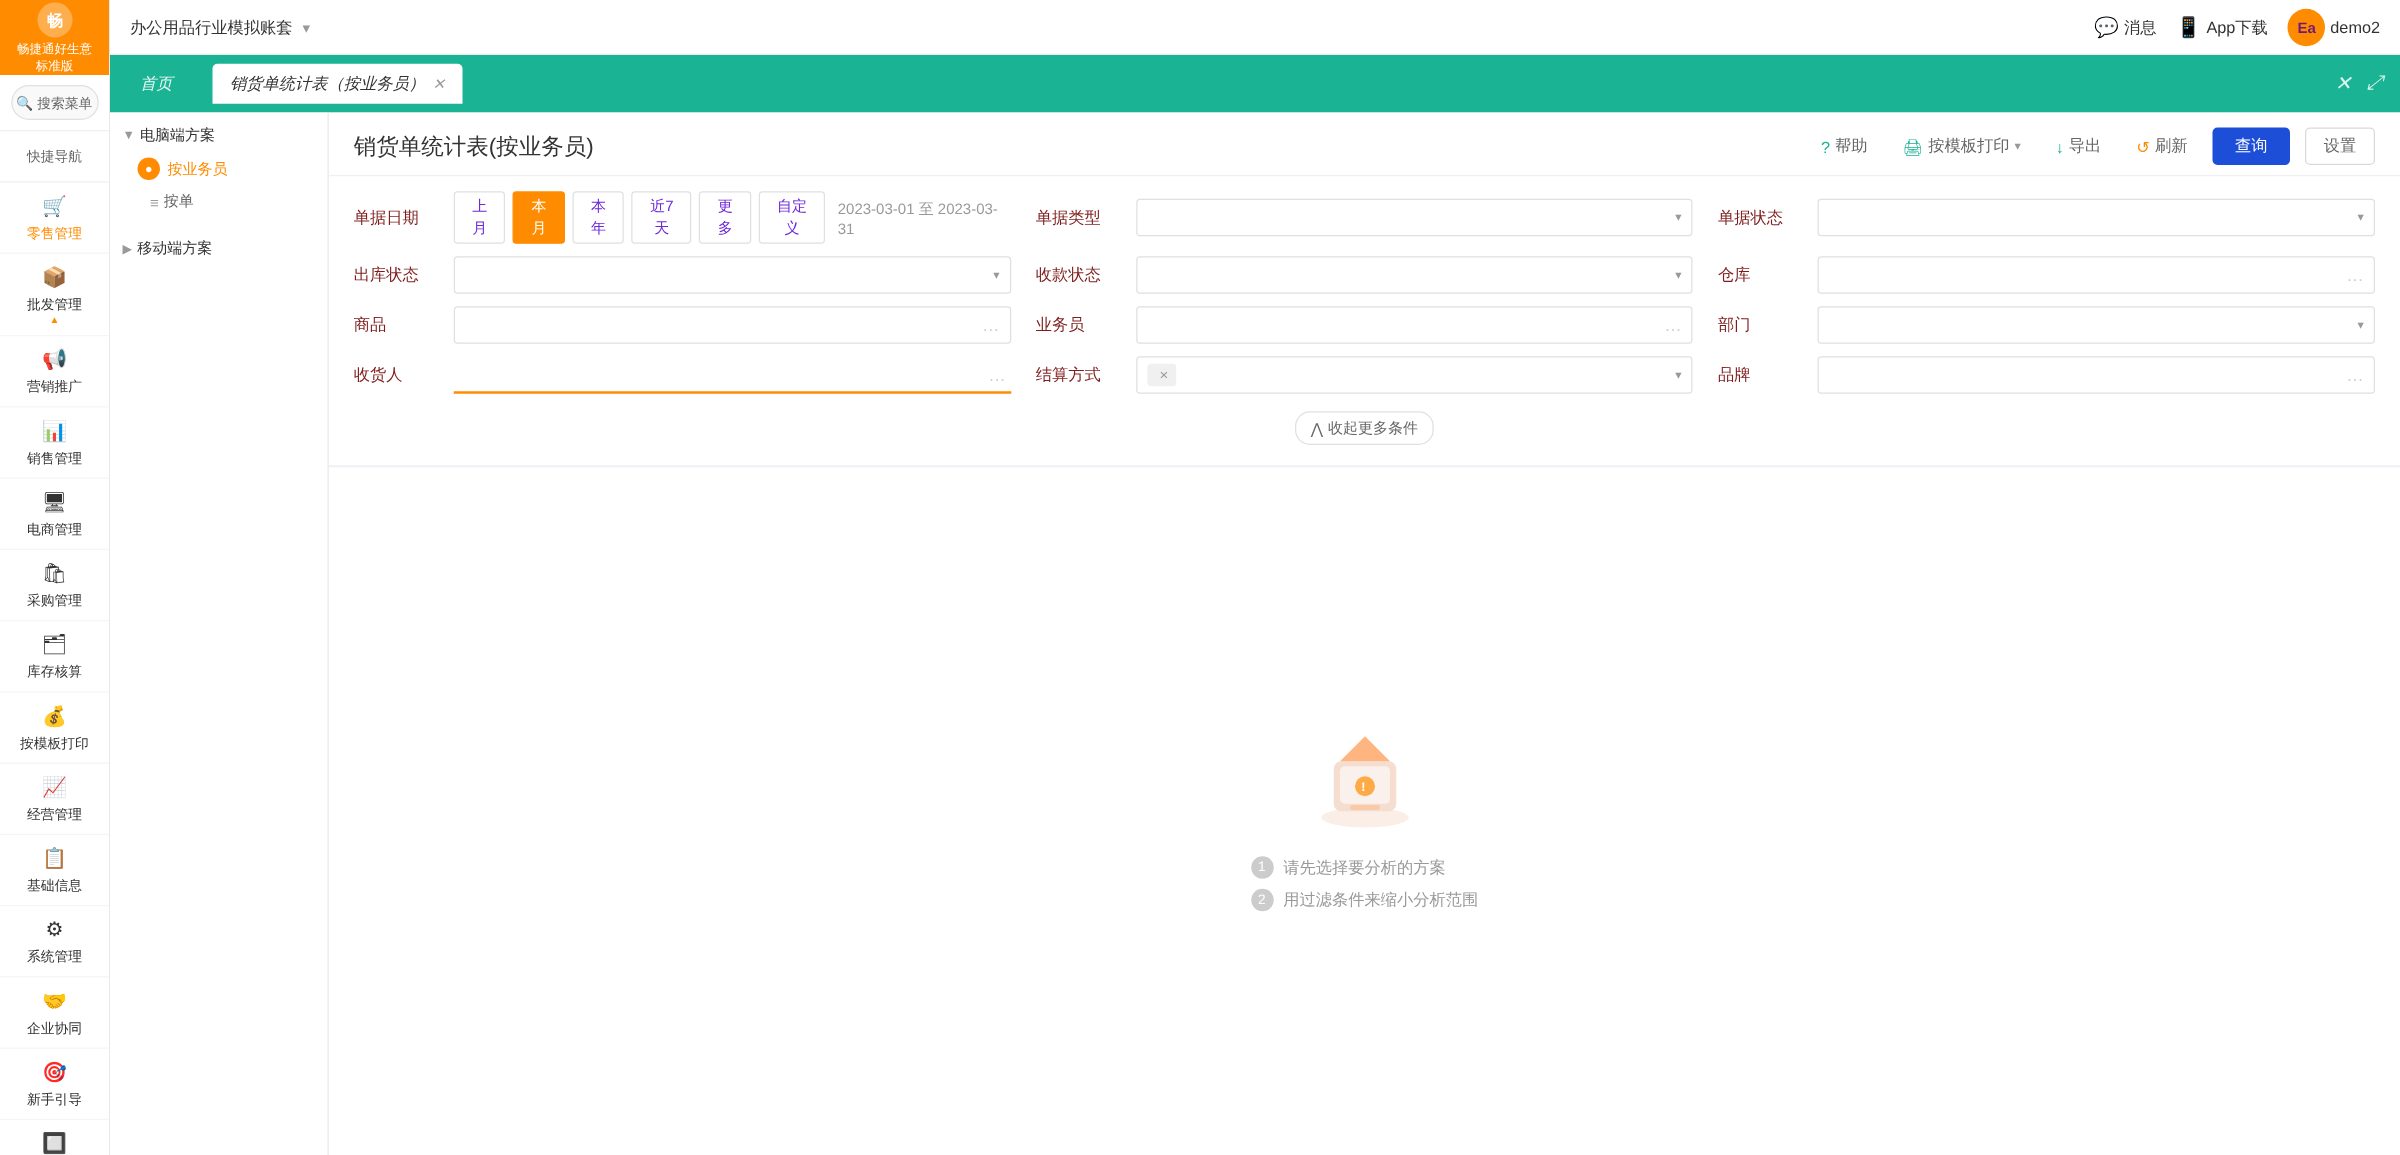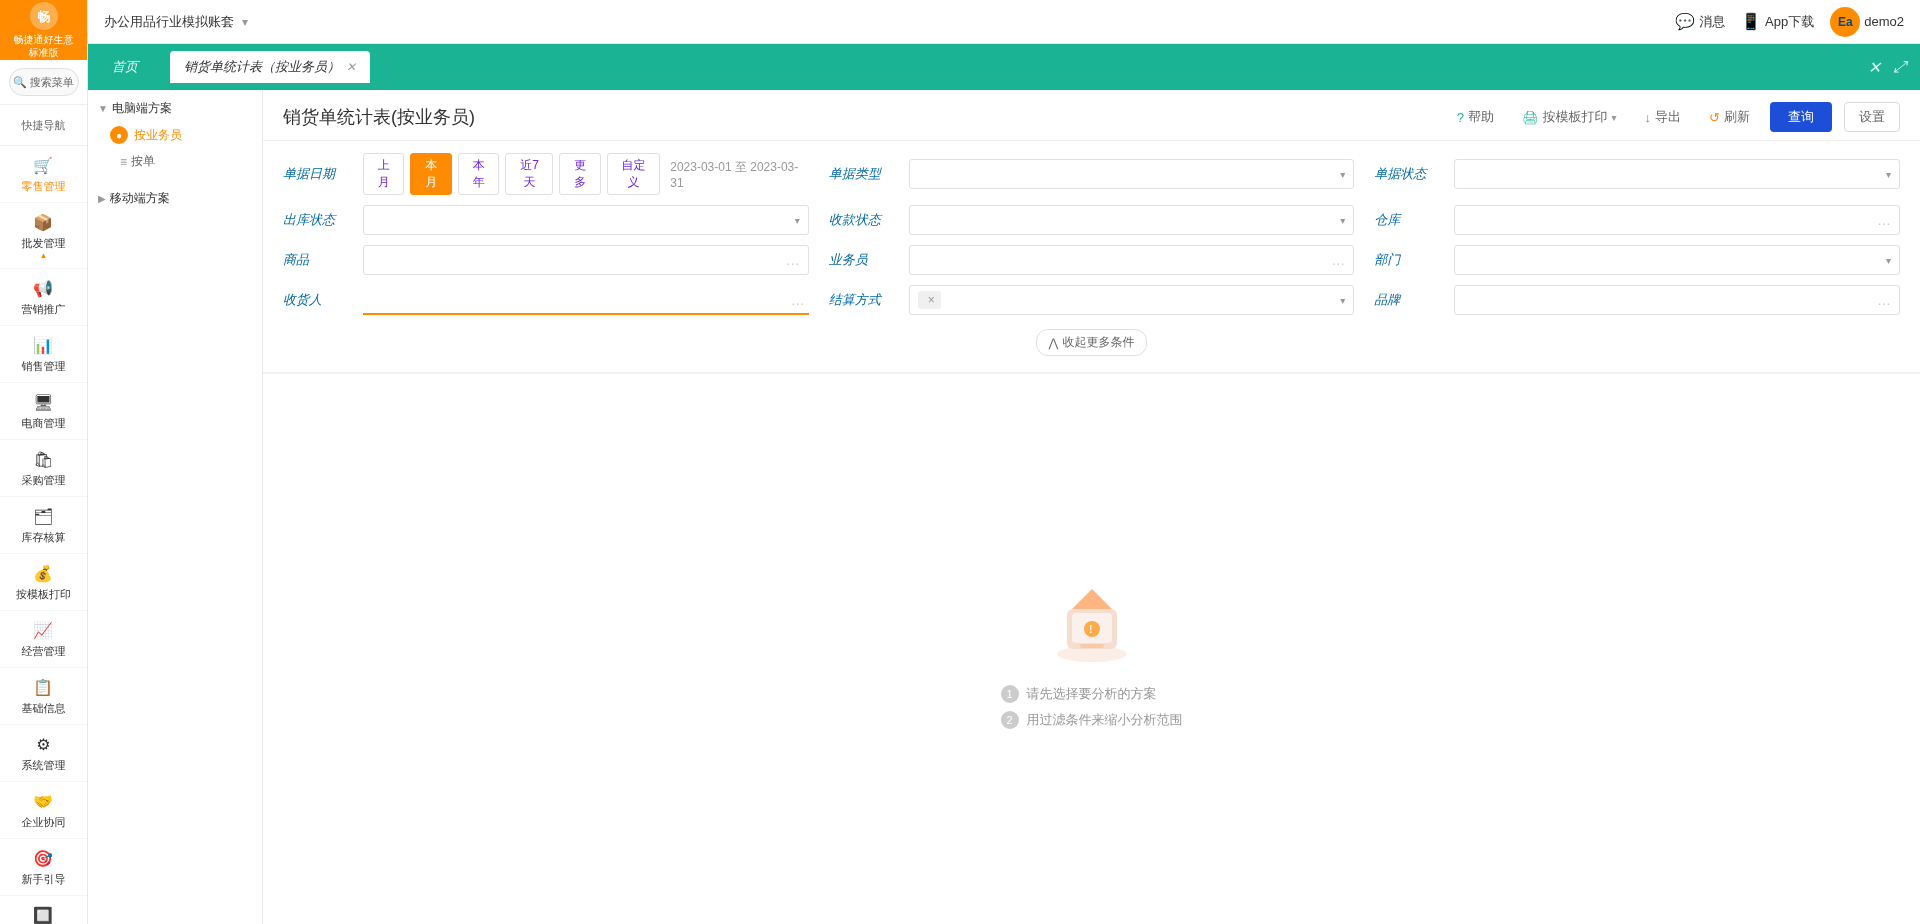--- a/index.html
+++ b/index.html
@@ -144,21 +144,21 @@
       cursor: pointer;
       font-size: 13px;
       color: #333;
     }
     .topbar-action .icon { font-size: 16px; }
     .user-avatar {
       width: 30px;
       height: 30px;
       border-radius: 50%;
       background: #ff8c00;
-      color: #0c4a6e;
+      color: #701a75;
       display: flex;
       align-items: center;
       justify-content: center;
       font-size: 12px;
       font-weight: bold;
     }
 
     
     .tab-bar {
       height: 46px;
@@ -353,23 +353,22 @@
 
     
     .filter-area {
       background: #fff;
       padding: 12px 20px;
       flex-shrink: 0;
     }
     .filter-label {
       width: 80px;
       font-size: 13px;
-      color: #0369a1;
+      color: #7f1d1d;
       flex-shrink: 0;
-      font-style: italic;
     }
     .filter-control {
       flex: 1;
       display: flex;
       align-items: center;
     }
     .filter-date-group {
       display: flex;
       align-items: center;
       gap: 6px;

